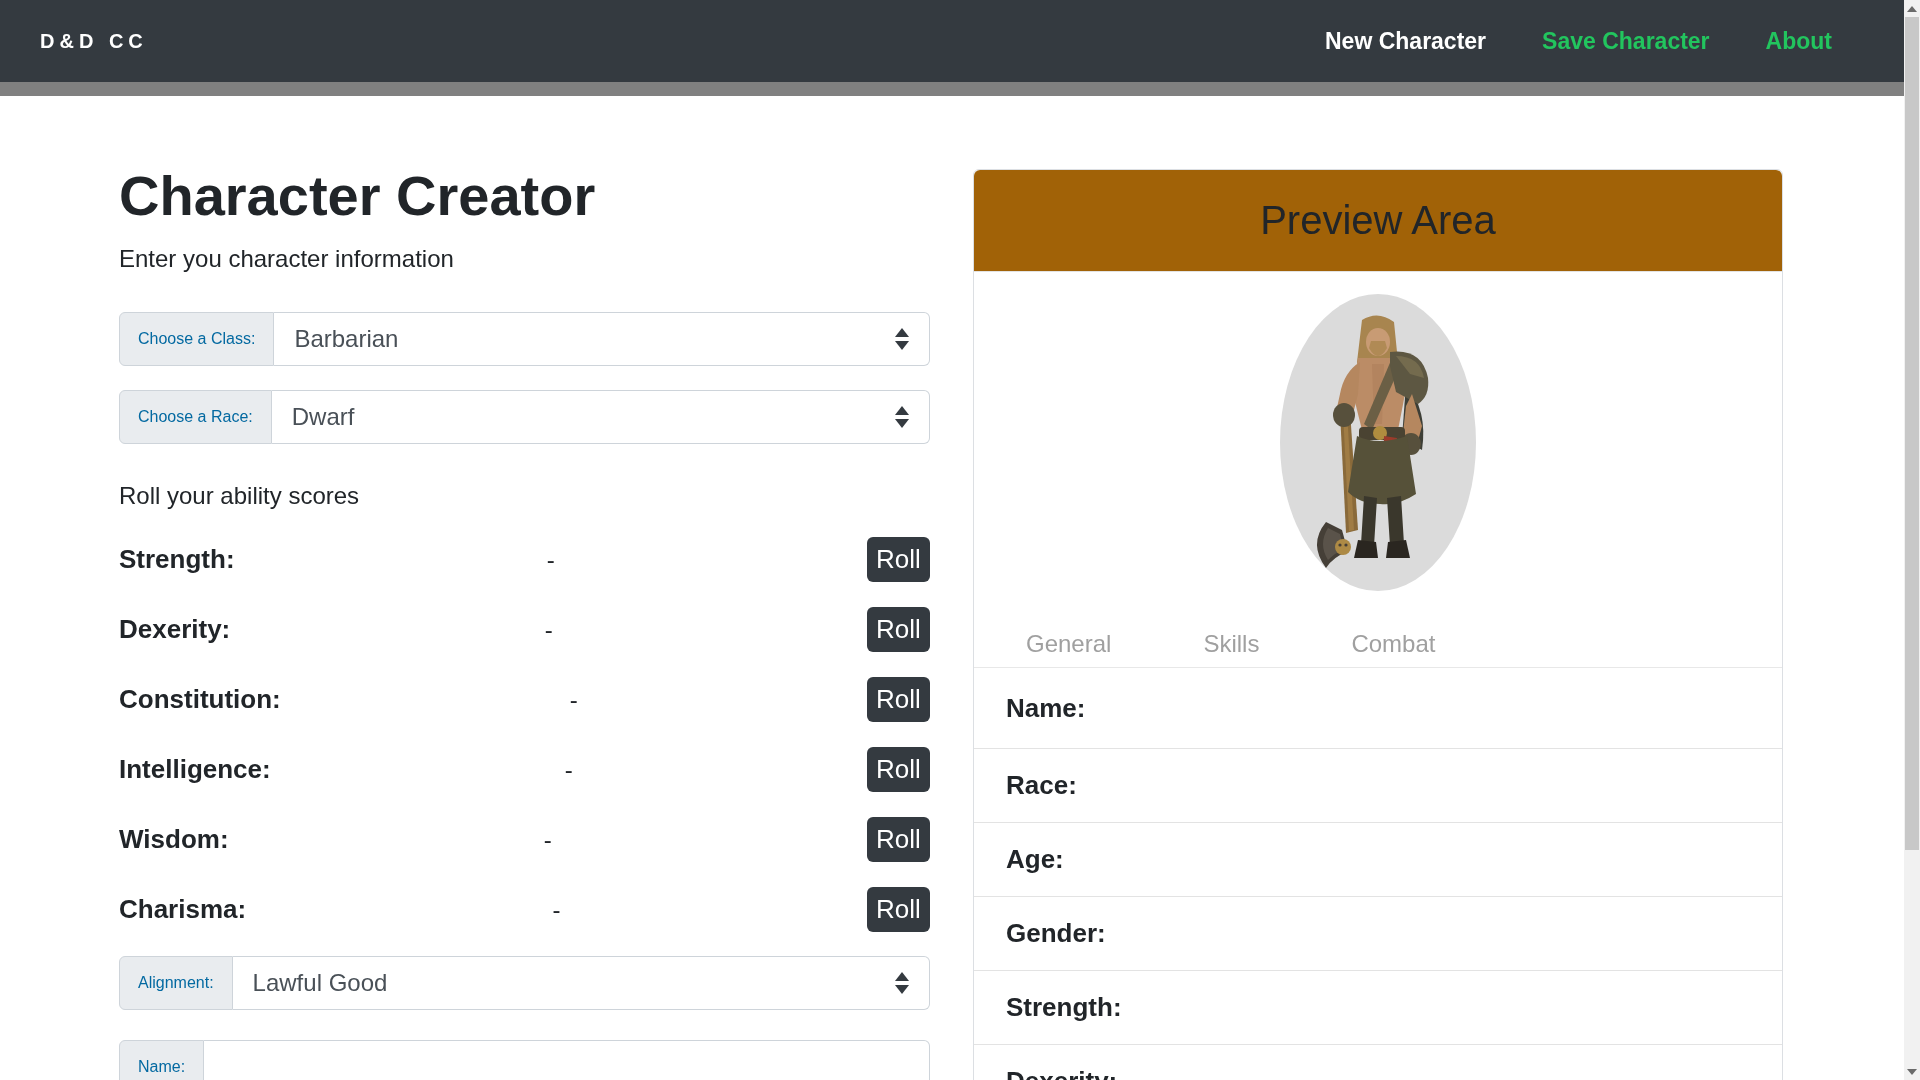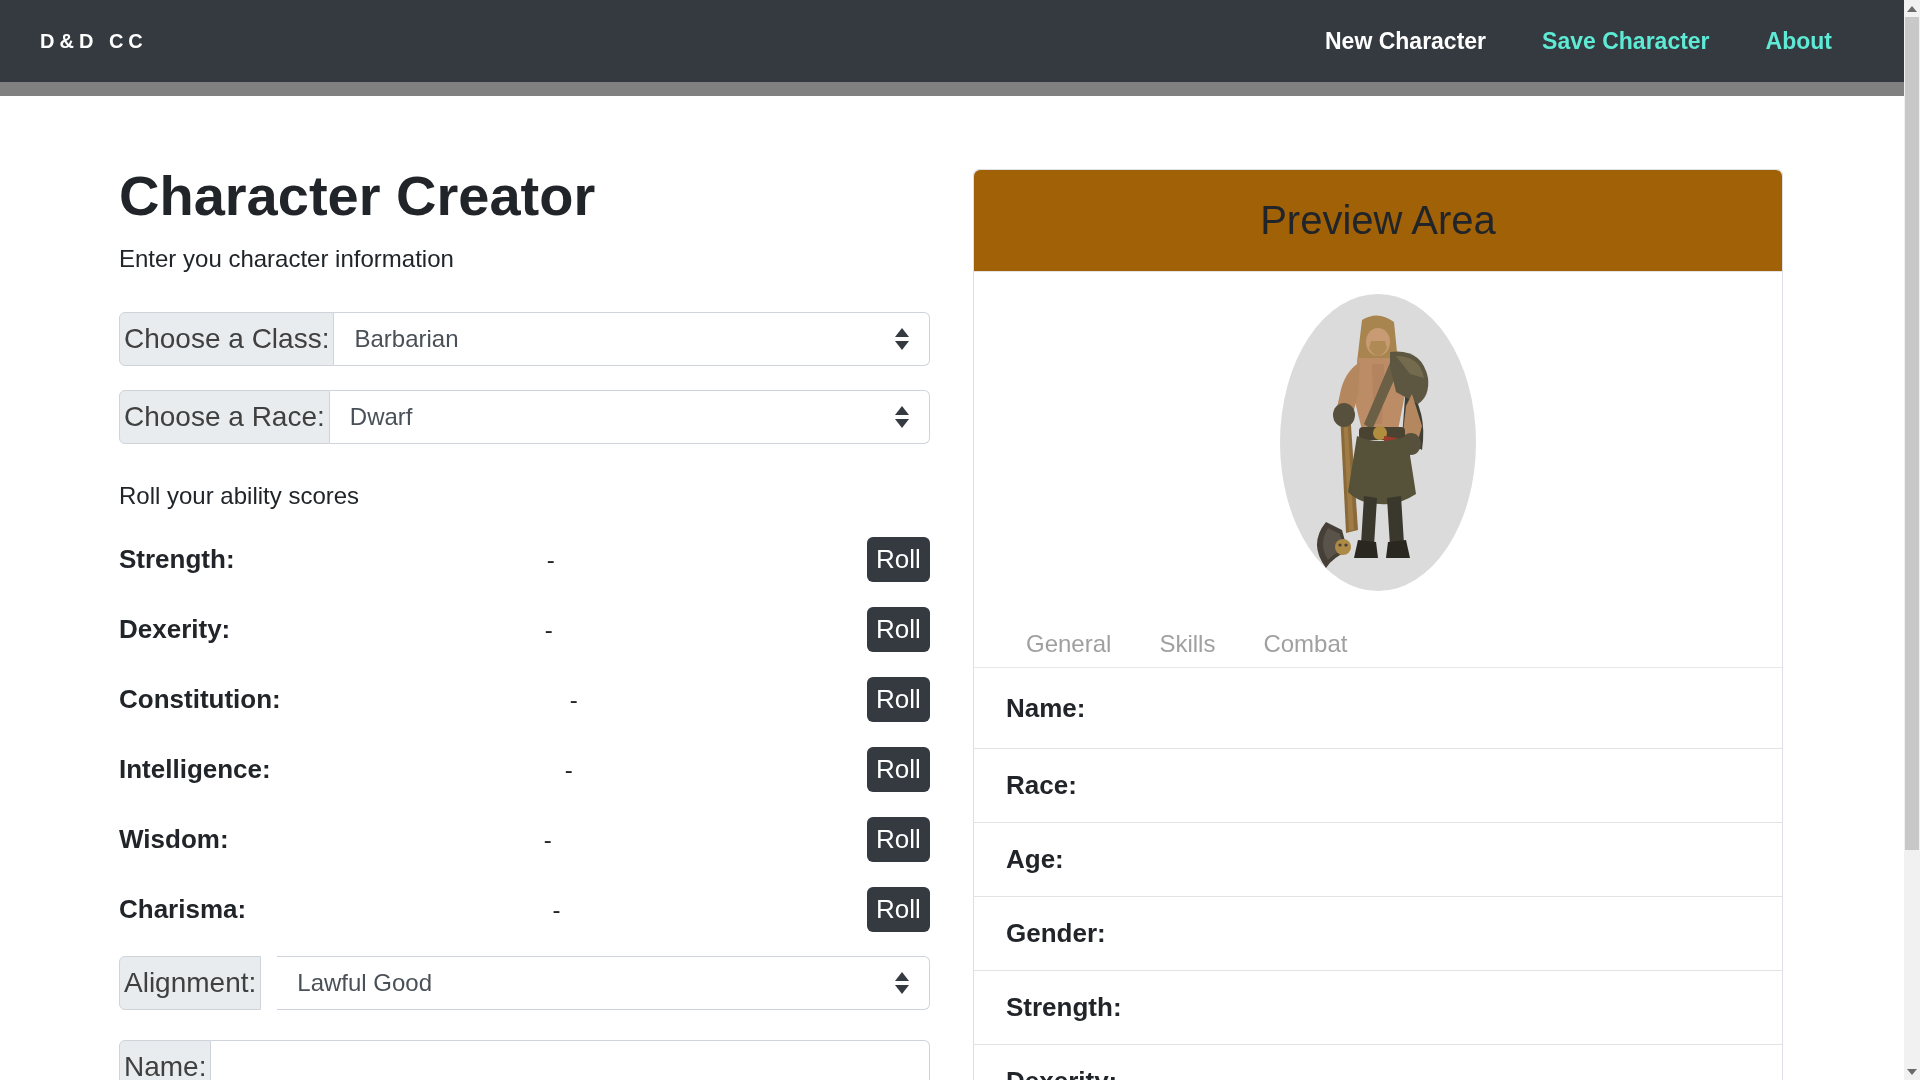--- a/index.html
+++ b/index.html
@@ -5,37 +5,37 @@
   * { margin:0; padding:0; box-sizing:border-box; }
   html,body { width:1920px; height:1080px; overflow:hidden; background:#fff;
               font-family:"Liberation Sans", sans-serif; color:#212529; }
 
   
   .navbar { position:absolute; left:0; top:0; width:1920px; height:82px;
             background:#343a40; display:flex; align-items:center;
             padding:0 60px 0 40px; z-index:5; }
   .brand { color:#fff; font-size:20px; font-weight:bold; letter-spacing:5px; cursor:pointer; }
   .nav-links { margin-left:auto; display:flex; align-items:center;font-weight:bold; }
-  .nav-link { font-size:23px; color:#5eead4; padding:0 28px; cursor:pointer; white-space:nowrap; }
+  .nav-link { font-size:23px; color:#22c55e; padding:0 28px; cursor:pointer; white-space:nowrap; }
   .nav-link.active { color:#ffffff; }
   .gray-strip { position:absolute; left:0; top:82px; width:1920px; height:14px; background:#808080; }
 
   
   .form-col { position:absolute; left:119px; top:96px; width:811px; }
   h1.page-title { font-size:56px; font-weight:600; line-height:1.15; margin-top:68px; color:#212529; }
   .subtitle { font-size:24px; line-height:1.25; margin-top:16px; }
 
   .input-group { display:flex; height:54px; width:100%; }
   .ig-class { margin-top:38px; }
   .ig-race  { margin-top:24px; }
-  .ig-align { margin-top:24px;gap:16px; }
+  .ig-align { margin-top:24px; }
   .ig-name  { margin-top:30px; }
-  .ig-label { display:flex; align-items:center; padding:0 4px; background:#e9ecef;
-              border:1px solid #ced4da; border-radius:6px 0 0 6px; font-size:28px;
-              color:#404040; white-space:nowrap; }
+  .ig-label { display:flex; align-items:center; padding:0 18px; background:#e9ecef;
+              border:1px solid #ced4da; border-radius:6px 0 0 6px; font-size:16px;
+              color:#0369a1; white-space:nowrap; }
   .ig-field { flex:1; display:flex; align-items:center; background:#fff;
               border:1px solid #ced4da; border-left:none; border-radius:0 6px 6px 0;
               font-size:24px; color:#495057; padding:0 20px; position:relative; cursor:pointer; }
   .ig-input { border-radius:0 6px 6px 0; cursor:text; }
   .sel-arrows { position:absolute; right:20px; top:50%; width:14px; height:24px;
                 transform:translateY(-50%); }
   .sel-arrows:before, .sel-arrows:after { content:""; position:absolute; left:0;
                 border-left:7px solid transparent; border-right:7px solid transparent; }
   .sel-arrows:before { top:1px;  border-bottom:9px solid #343a40; }
   .sel-arrows:after  { bottom:1px; border-top:9px solid #343a40; }
@@ -50,21 +50,21 @@
               border-radius:6px; font-size:26px; font-family:inherit; cursor:pointer; }
 
   
   .card { position:absolute; left:973px; top:169px; width:810px; height:960px;
           border:1px solid #dcdfe3; border-radius:6px; background:#fff; }
   .card-header { height:102px; background:#a16207; border-bottom:1px solid #e3e3e3;
                  border-radius:6px 6px 0 0; display:flex; align-items:center; justify-content:center; }
   .card-title { font-size:40px; font-weight:500; color:#212529; }
   .portrait-wrap { height:348px; display:flex; justify-content:center; align-items:flex-start;
                    padding-top:22px; }
-  .tabs { display:flex; align-items:center; height:48px; padding-left:52px; column-gap:48px;
+  .tabs { display:flex; align-items:center; height:48px; padding-left:52px; column-gap:92px;
           border-bottom:1px solid #e8e8e8; }
   .tab { font-size:24px; color:#a0a0a0; cursor:pointer; }
   .plist-row { height:74px; display:flex; align-items:center; padding-left:32px;
                border-top:1px solid #e3e3e3; }
   .plist-row.first { height:80px; border-top:none; }
   .plist-label { font-size:26px; font-weight:bold; }
 
   
   .scrollbar { position:absolute; right:0; top:0; width:16px; height:1080px;
                background:#f1f1f1; z-index:9; }

